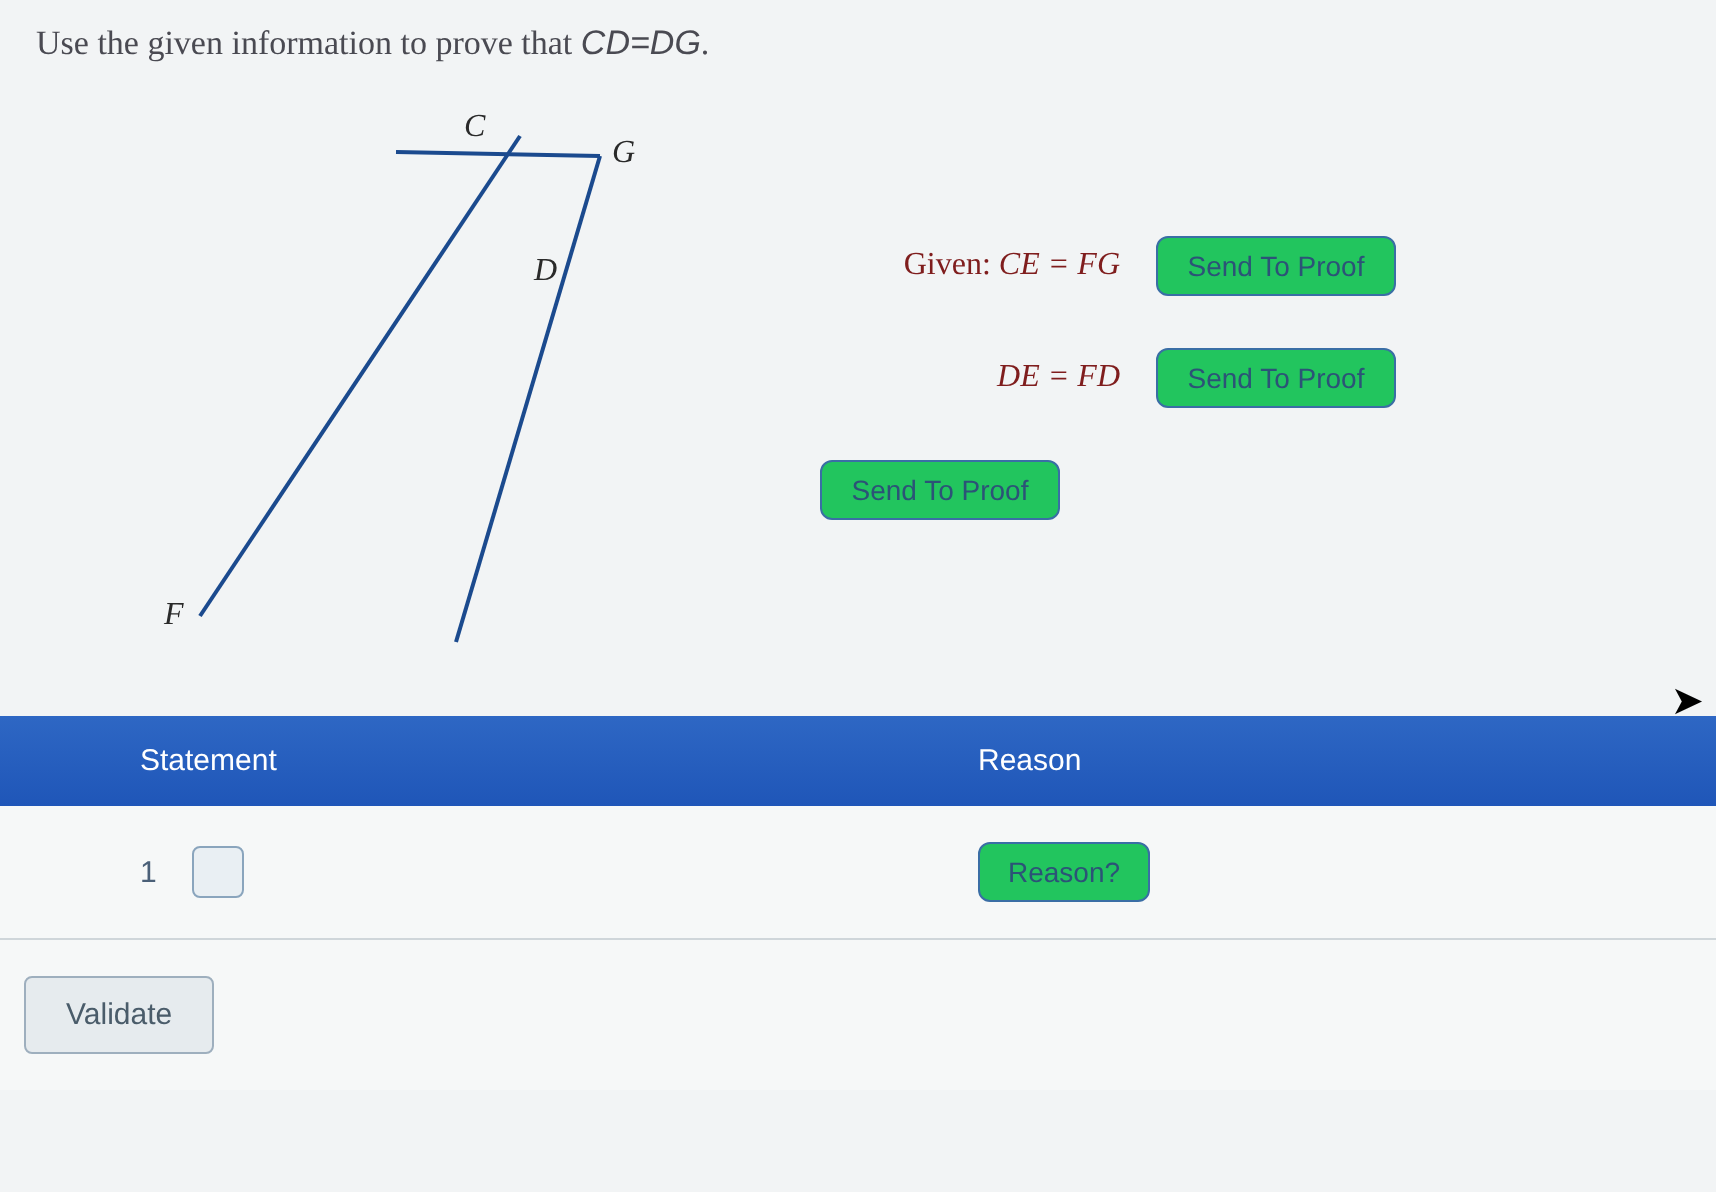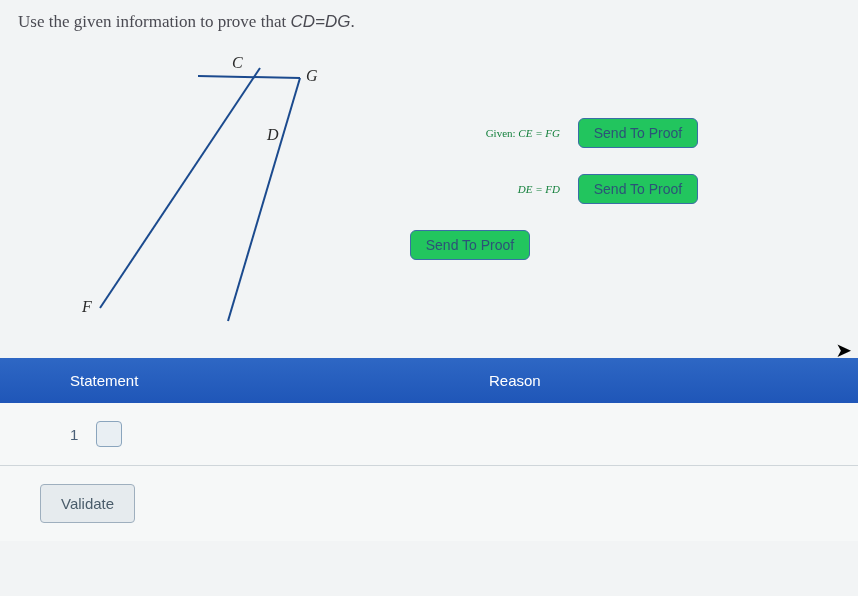--- a/index.html
+++ b/index.html
@@ -39,22 +39,22 @@
       gap: 26px;
     }
     .given-row {
       display: flex;
       align-items: center;
       gap: 18px;
     }
     .given-row .txt {
       min-width: 150px;
       text-align: right;
-      font-size: 11px;
-      color: #15803d;
+      font-size: 16px;
+      color: #7f1d1d;
       font-family: Georgia, serif;
     }
     .given-row .txt .math { font-style: italic; }
     .given-row .txt .label { font-style: normal; }
     .send-btn, .reason-btn, .validate-btn {
       border: 1px solid #3a6ea5;
       border-radius: 6px;
       background: #22c55e;
       color: #2c5377;
       padding: 6px 14px;
@@ -84,21 +84,21 @@
     .trow .cell { padding: 18px; display: flex; align-items: center; gap: 12px; }
     .rownum { color: #4a6078; font-family: Arial, sans-serif; font-size: 15px; margin-right: 6px; }
     .stmt-input {
       width: 26px;
       height: 26px;
       border: 1px solid #8aa5bd;
       border-radius: 4px;
       background: #e9eff3;
     }
     .validate-area {
-      padding: 18px 40px;
+      padding: 18px 12px;
       background: #f6f8f8;
     }
     .validate-btn {
       background: #e6ebee;
       border: 1px solid #9eafbe;
       color: #4a5c6a;
       padding: 10px 20px;
       font-size: 15px;
       border-radius: 4px;
     }
@@ -166,17 +166,20 @@
 <div class="table-wrap">
   <div class="thead">
     <div class="cell col-stmt">Statement</div>
     <div class="cell col-reas">Reason</div>
   </div>
   <div class="trow">
     <div class="cell col-stmt">
       <span class="rownum">1</span>
       <span class="stmt-input"></span>
     </div>
+    <div class="cell col-reas">
+      <button class="reason-btn">Reason?</button>
+    </div>
   </div>
   <div class="validate-area">
     <button class="validate-btn">Validate</button>
   </div>
 </div>
 
 </body></html>

